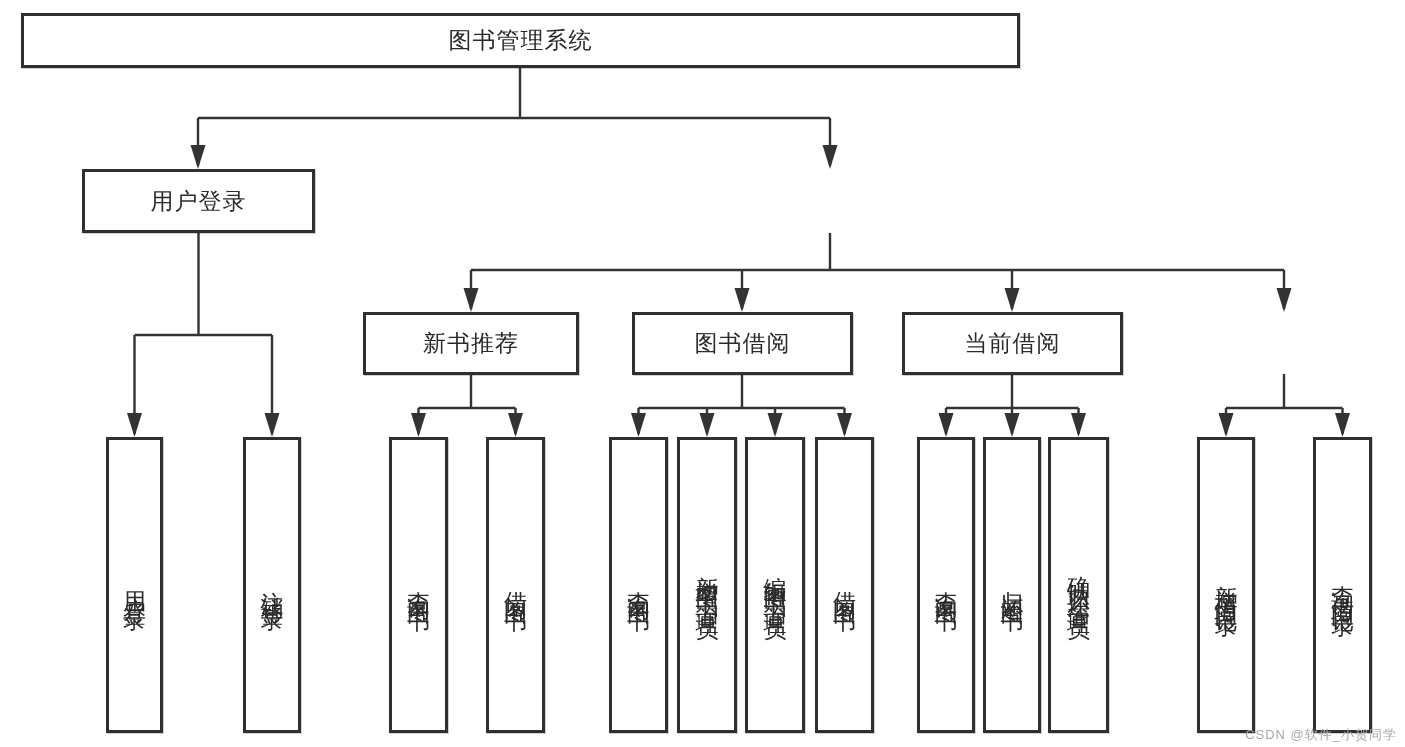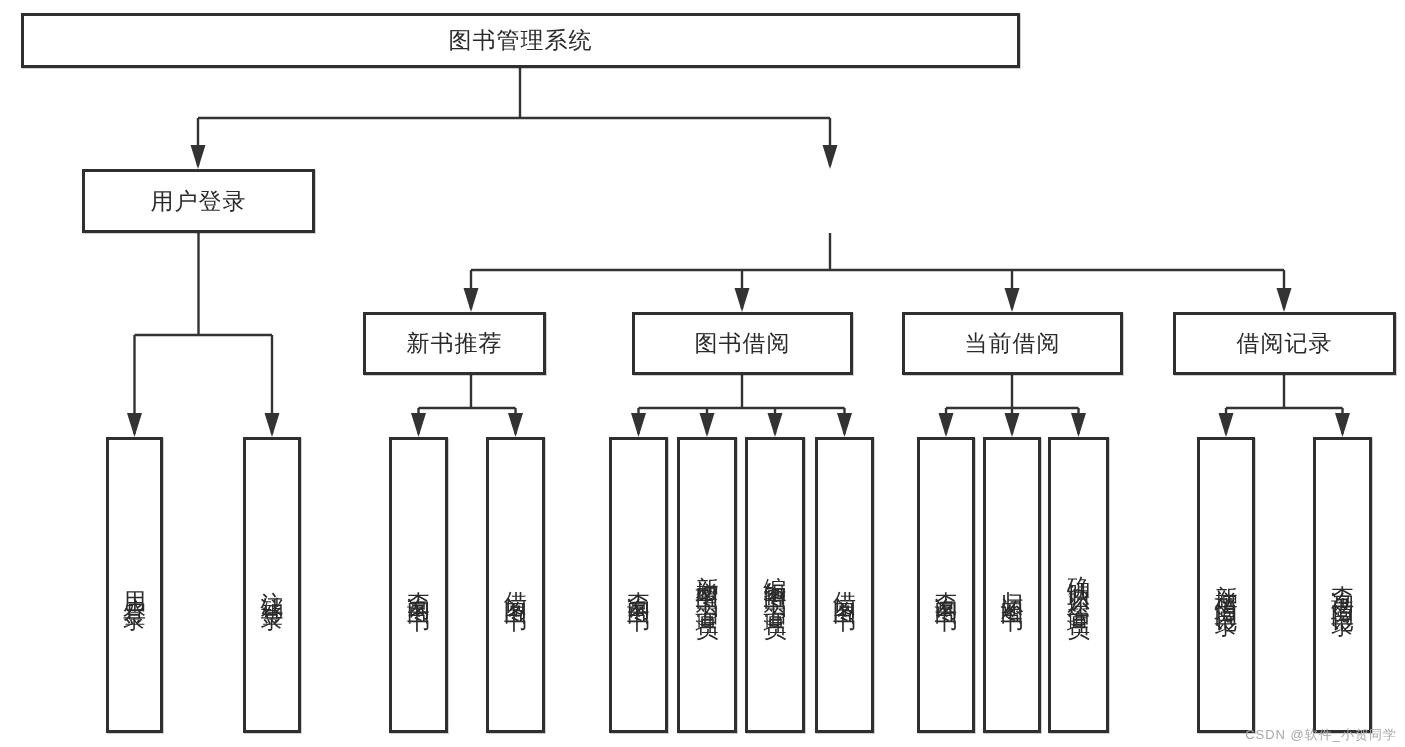--- a/index.html
+++ b/index.html
@@ -104,31 +104,28 @@
   </svg>
 
   <div class="node" style="left:21px;top:13px;width:999px;height:55px">
     <span class="lbl">图书管理系统</span>
   </div>
 
   <div class="node" style="left:82px;top:169px;width:233px;height:64px">
     <span class="lbl">用户登录</span>
   </div>
 
-  <div class="node" style="left:363px;top:312px;width:183px;height:63px">
+  <div class="node" style="left:363px;top:312px;width:216px;height:63px">
     <span class="lbl">新书推荐</span>
   </div>
   <div class="node" style="left:632px;top:312px;width:221px;height:63px">
     <span class="lbl">图书借阅</span>
   </div>
   <div class="node" style="left:902px;top:312px;width:221px;height:63px">
     <span class="lbl">当前借阅</span>
-  </div>
-  <div class="node" style="left:1173px;top:312px;width:223px;height:63px">
-    <span class="lbl">借阅记录</span>
   </div>
 
   <div class="node" style="left:106px;top:437px;width:57px;height:296px">
     <span class="vlbl">用户登录</span>
   </div>
   <div class="node" style="left:243px;top:437px;width:58px;height:296px">
     <span class="vlbl">注销登录</span>
   </div>
 
   <div class="node" style="left:389px;top:437px;width:59px;height:296px">

